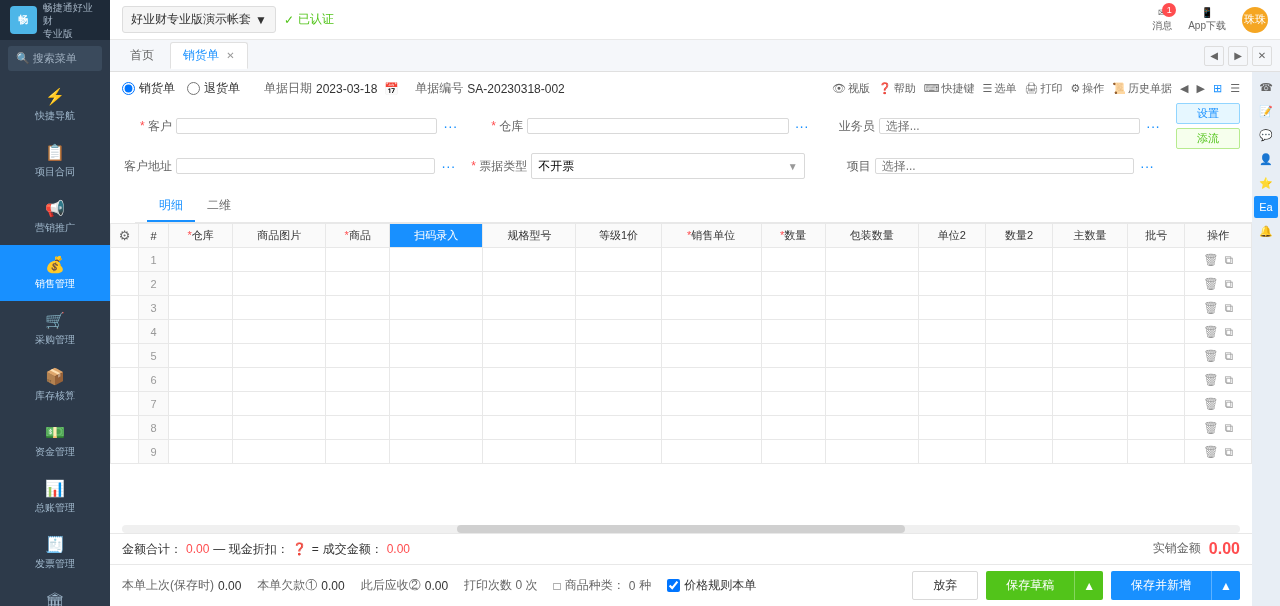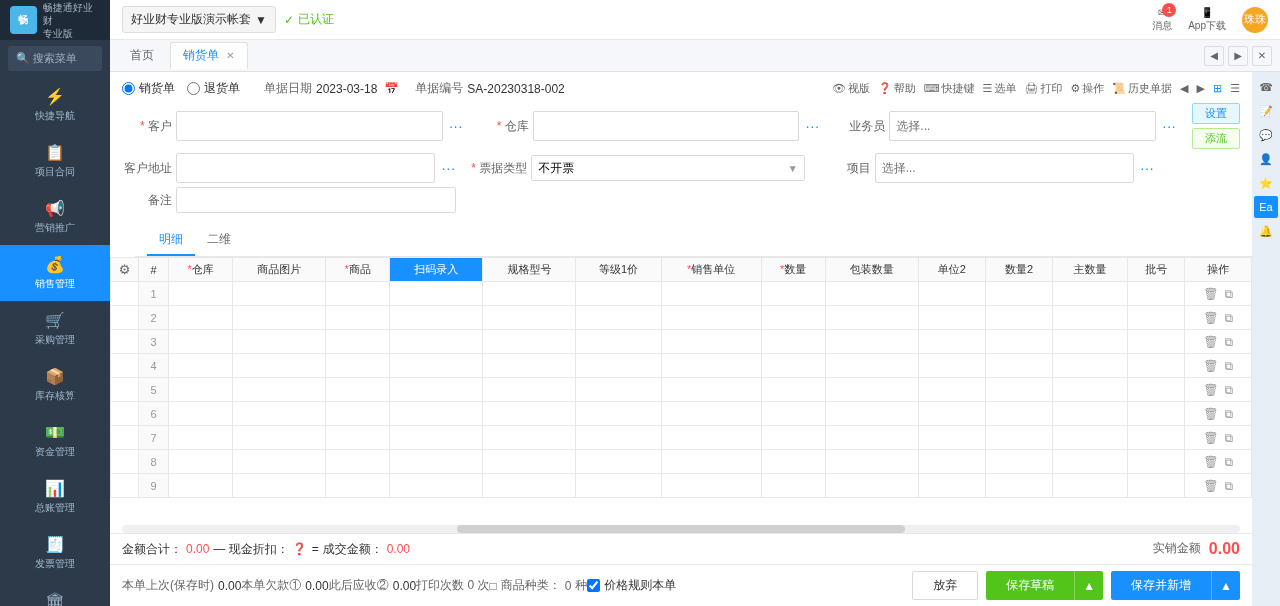--- a/index.html
+++ b/index.html
@@ -46,30 +46,30 @@
     .form-meta-item { display: flex; align-items: center; gap: 4px; }
     .form-meta-label { color: #666; }
     .form-meta-value { color: #333; font-weight: 500; }
     .form-tools { margin-left: auto; display: flex; gap: 8px; }
     .form-tool-btn { font-size: 11px; color: #666; cursor: pointer; display: flex; align-items: center; gap: 2px; }
 
     .field-row { display: flex; align-items: center; gap: 16px; margin-bottom: 4px; }
     .field-group { display: flex; align-items: center; gap: 4px; flex: 1; }
     .field-label { color: #666; font-size: 12px; min-width: 50px; text-align: right; }
     .field-label.required::before { content: "* "; color: #ff4d4f; }
-    .field-input { flex: 1; border: 1px solid #d9d9d9; border-radius: 2px; padding: 3px 6px; font-size: 12px; height: 30px; outline: none; }
+    .field-input { flex: 1; border: 1px solid #d9d9d9; border-radius: 2px; padding: 3px 6px; font-size: 12px; height: 16px; outline: none; }
     .field-dots { color: #1890ff; cursor: pointer; font-size: 14px; margin-left: 2px; }
     .field-select { flex: 1; border: 1px solid #d9d9d9; border-radius: 2px; padding: 3px 6px; font-size: 12px; height: 26px; display: flex; align-items: center; justify-content: space-between; cursor: pointer; background: white; }
     .field-select-arrow { color: #999; font-size: 10px; }
 
     .remark-row { display: flex; align-items: center; gap: 4px; margin-bottom: 4px; }
     .remark-input { border: 1px solid #d9d9d9; border-radius: 2px; padding: 3px 6px; font-size: 12px; width: 280px; height: 26px; outline: none; }
 
     .action-btns { display: flex; flex-direction: column; gap: 4px; }
-    .action-btn { background: #e6f7ff; border: 1px solid #91d5ff; color: #1890ff; border-radius: 2px; padding: 2px 12px; font-size: 11px; cursor: pointer; white-space: nowrap; }
+    .action-btn { background: #e6f7ff; border: 1px solid #91d5ff; color: #1890ff; border-radius: 2px; padding: 2px 20px; font-size: 11px; cursor: pointer; white-space: nowrap; }
     .action-btn.green { background: #f6ffed; border-color: #b7eb8f; color: #52c41a; }
 
     
     .table-area { background: white; flex: 1; display: flex; flex-direction: column; overflow: hidden; margin: 0; }
     .table-tabs { display: flex; gap: 0; padding: 0 12px; border-bottom: 1px solid #e8e8e8; margin-left: 25px; }
     .table-tab { padding: 6px 12px; font-size: 12px; cursor: pointer; color: #666; border-bottom: 2px solid transparent; }
     .table-tab.active { color: #1890ff; border-bottom: 2px solid #1890ff; font-weight: 500; }
 
     .data-table { width: 100%; border-collapse: collapse; font-size: 11px; }
     .data-table th { background: #fafafa; border: 1px solid #e8e8e8; padding: 4px 6px; font-weight: normal; color: #333; white-space: nowrap; text-align: center; position: sticky; top: 0; z-index: 1; }
@@ -90,21 +90,21 @@
 
     
     .summary-bar { background: white; border-top: 1px solid #e8e8e8; padding: 6px 12px; display: flex; align-items: center; gap: 4px; font-size: 12px; color: #333; }
     .summary-item { display: flex; align-items: center; gap: 4px; }
     .summary-right { margin-left: auto; display: flex; align-items: flex-start; gap: 8px; }
     .realized-label { color: #666; }
     .realized-amount { color: #ff4d4f; font-size: 16px; font-weight: bold; }
 
     
     .bottom-bar { background: white; border-top: 1px solid #e8e8e8; padding: 6px 12px; display: flex; align-items: center; gap: 16px; font-size: 12px; }
-    .bottom-info { display: flex; gap: 0; flex: 1; align-items: flex-end; }
+    .bottom-info { display: flex; gap: 16px; flex: 1; align-items: flex-end; }
     .bottom-info-item { display: flex; align-items: center; gap: 4px; color: #666; }
     .bottom-info-value { color: #333; font-weight: 500; }
     .checkbox-label { display: flex; align-items: center; gap: 4px; color: #333; }
     .bottom-btns { display: flex; gap: 8px; }
     .btn { padding: 5px 20px; border-radius: 2px; border: none; cursor: pointer; font-size: 12px; }
     .btn-default { background: white; border: 1px solid #d9d9d9; color: #333; }
     .btn-split { display: flex; }
     .btn-split .btn-main { border-radius: 2px 0 0 2px; }
     .btn-split .btn-arrow { border-radius: 0 2px 2px 0; border-left: 1px solid rgba(255,255,255,0.3); padding: 5px 8px; }
     .btn-save-draft { background: #52c41a; color: white; }
@@ -296,24 +296,20 @@
             </div>
           </div>
           <div class="field-group">
             <span class="field-label">项目</span>
             <input class="field-input" placeholder="选择..." style="">
             <span class="field-dots">···</span>
           </div>
           <div style="width:70px;"></div>
         </div>
 
-        <div class="remark-row">
-          <span class="field-label">备注</span>
-          <input class="remark-input" style="">
-        </div>
       </div>
 
       <div class="table-area">
         <div class="table-tabs">
           <div class="table-tab active">明细</div>
           <div class="table-tab">二维</div>
         </div>
 
         <div class="table-wrapper">
           <table class="data-table">

